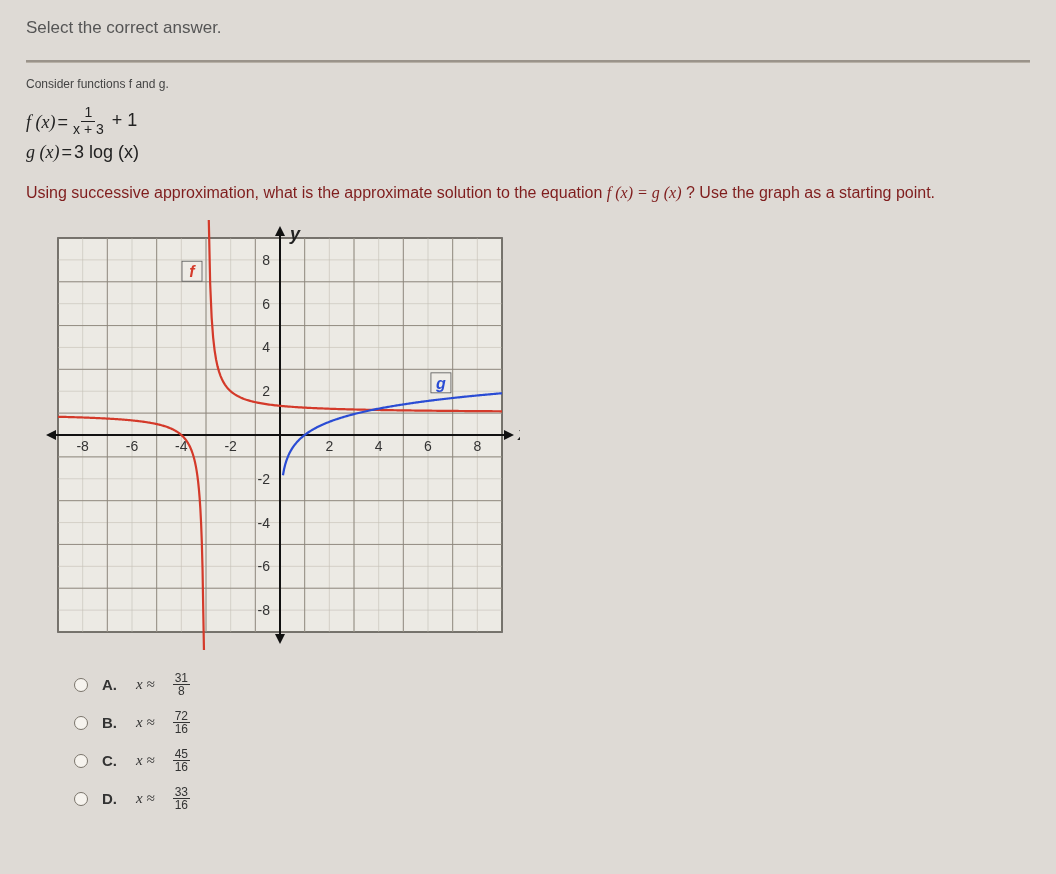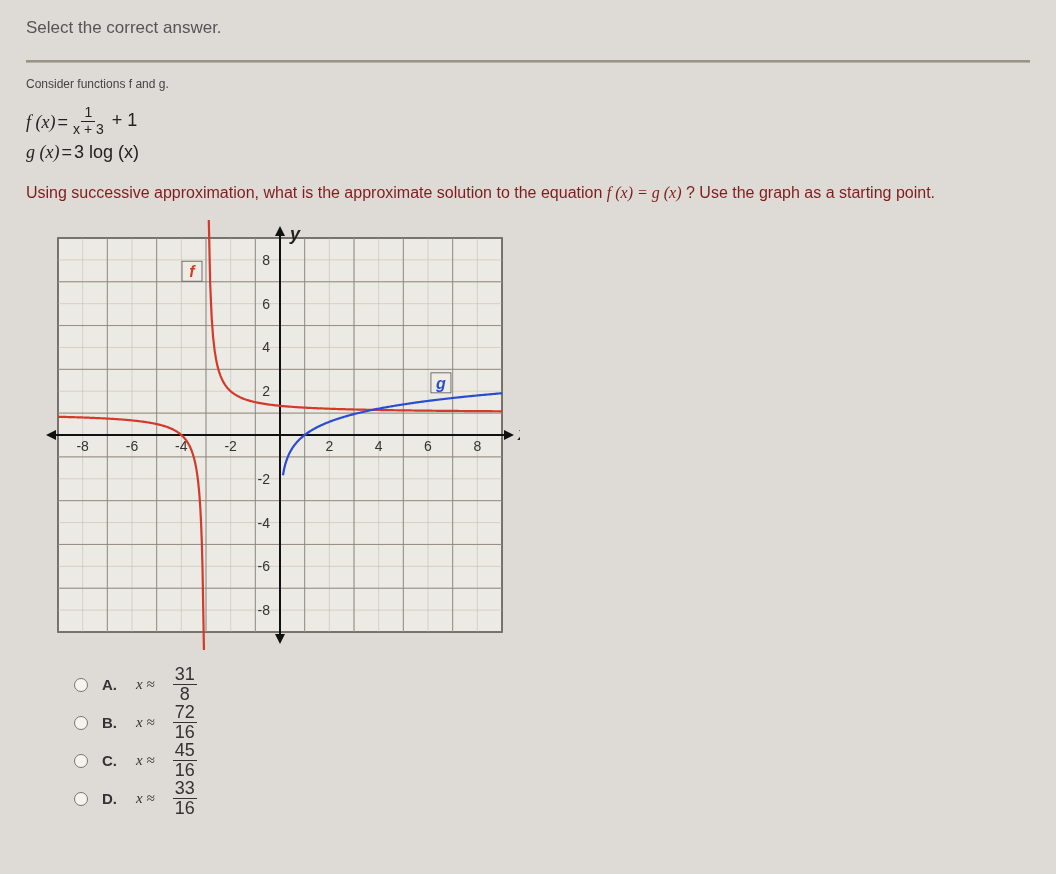--- a/index.html
+++ b/index.html
@@ -20,21 +20,21 @@
     .frac { display: inline-flex; flex-direction: column; align-items: center; font-size: 14px; vertical-align: middle; }
     .frac .num { border-bottom: 1.5px solid #222; padding: 0 3px; line-height: 1.1; }
     .frac .den { padding: 0 3px; line-height: 1.1; }
     .question { font-size: 16px; color: #7f1d1d; margin-bottom: 18px; }
     .graph-wrap { margin-left: 14px; }
     .answers { margin-top: 12px; margin-left: 48px; }
     .answer-row { display: flex; align-items: center; gap: 14px; height: 38px; font-size: 15px; color: #333; }
     .radio { width: 14px; height: 14px; border: 1.5px solid #7a746b; border-radius: 50%; background: #f6f3ee; flex: none; }
     .letter { font-weight: 600; width: 20px; }
     .approx { font-family: 'Times New Roman', serif; font-style: italic; }
-    .smallfrac { display: inline-flex; flex-direction: column; align-items: center; font-size: 18px; margin-left: 4px; }
+    .smallfrac { display: inline-flex; flex-direction: column; align-items: center; font-size: 12px; margin-left: 4px; }
     .smallfrac .num { border-bottom: 1.4px solid #333; padding: 0 2px; line-height: 1.05; }
     .smallfrac .den { padding: 0 2px; line-height: 1.05; }
     .fn-label { font-style: italic; font-family: 'Times New Roman', serif; }
   </style>
 </head>
 <body>
 
 <div class="top">Select the correct answer.</div>
 <hr class="hr1">
 <hr class="hr2">

